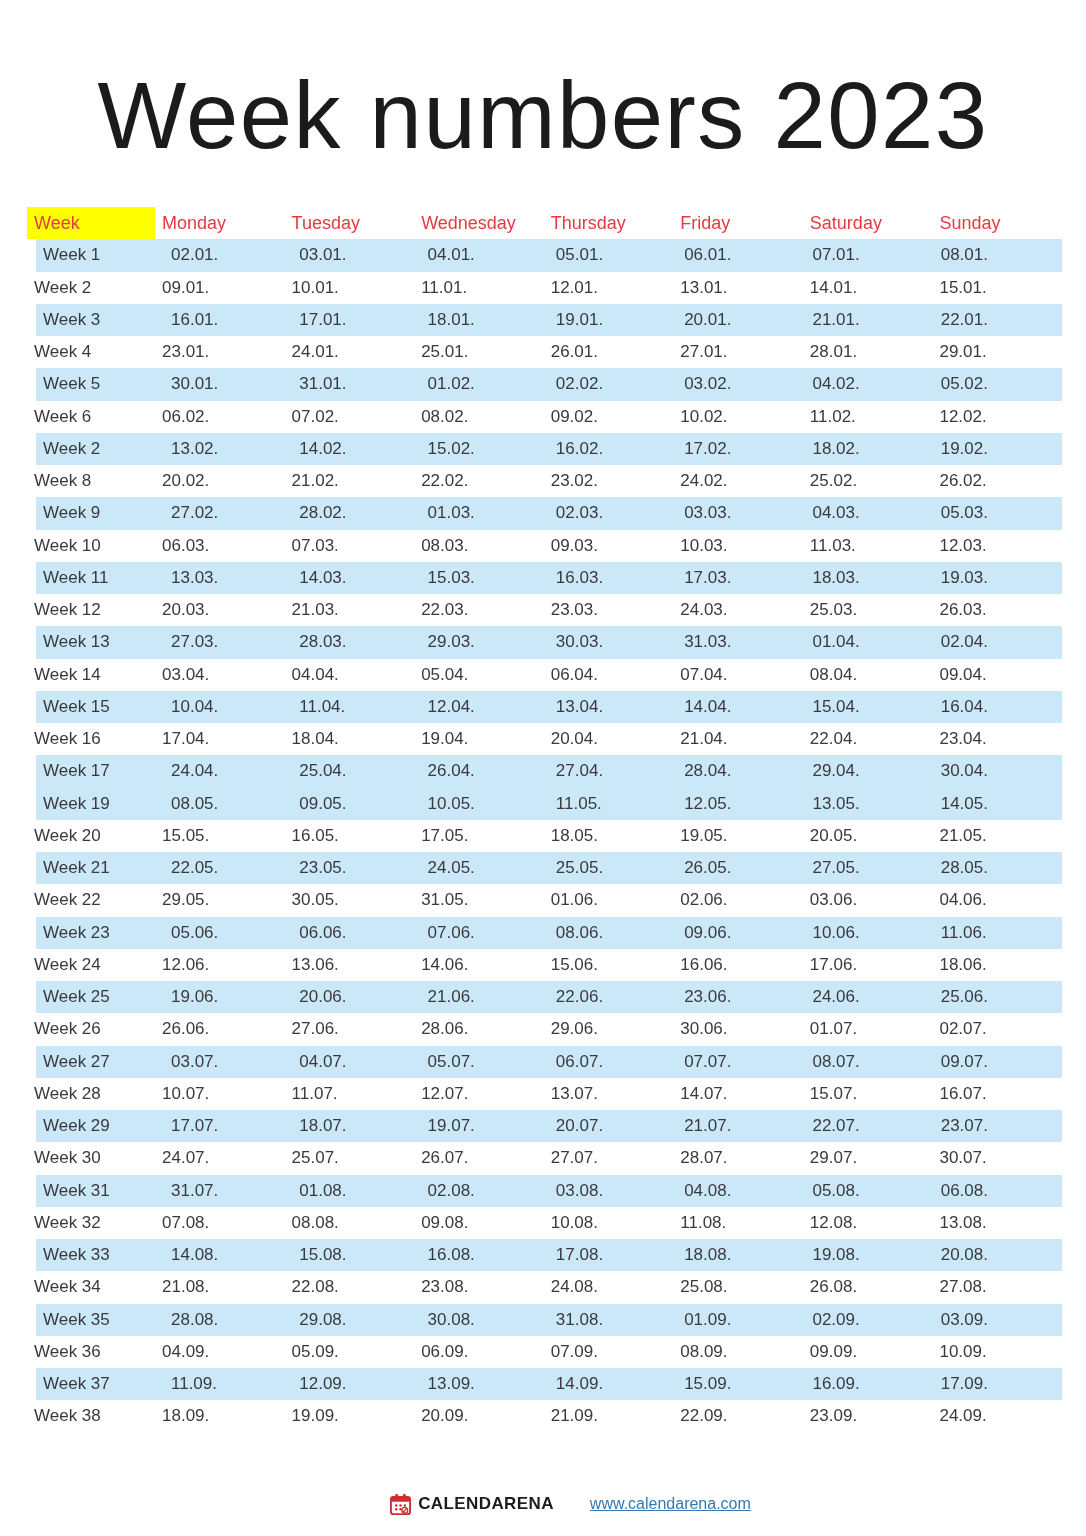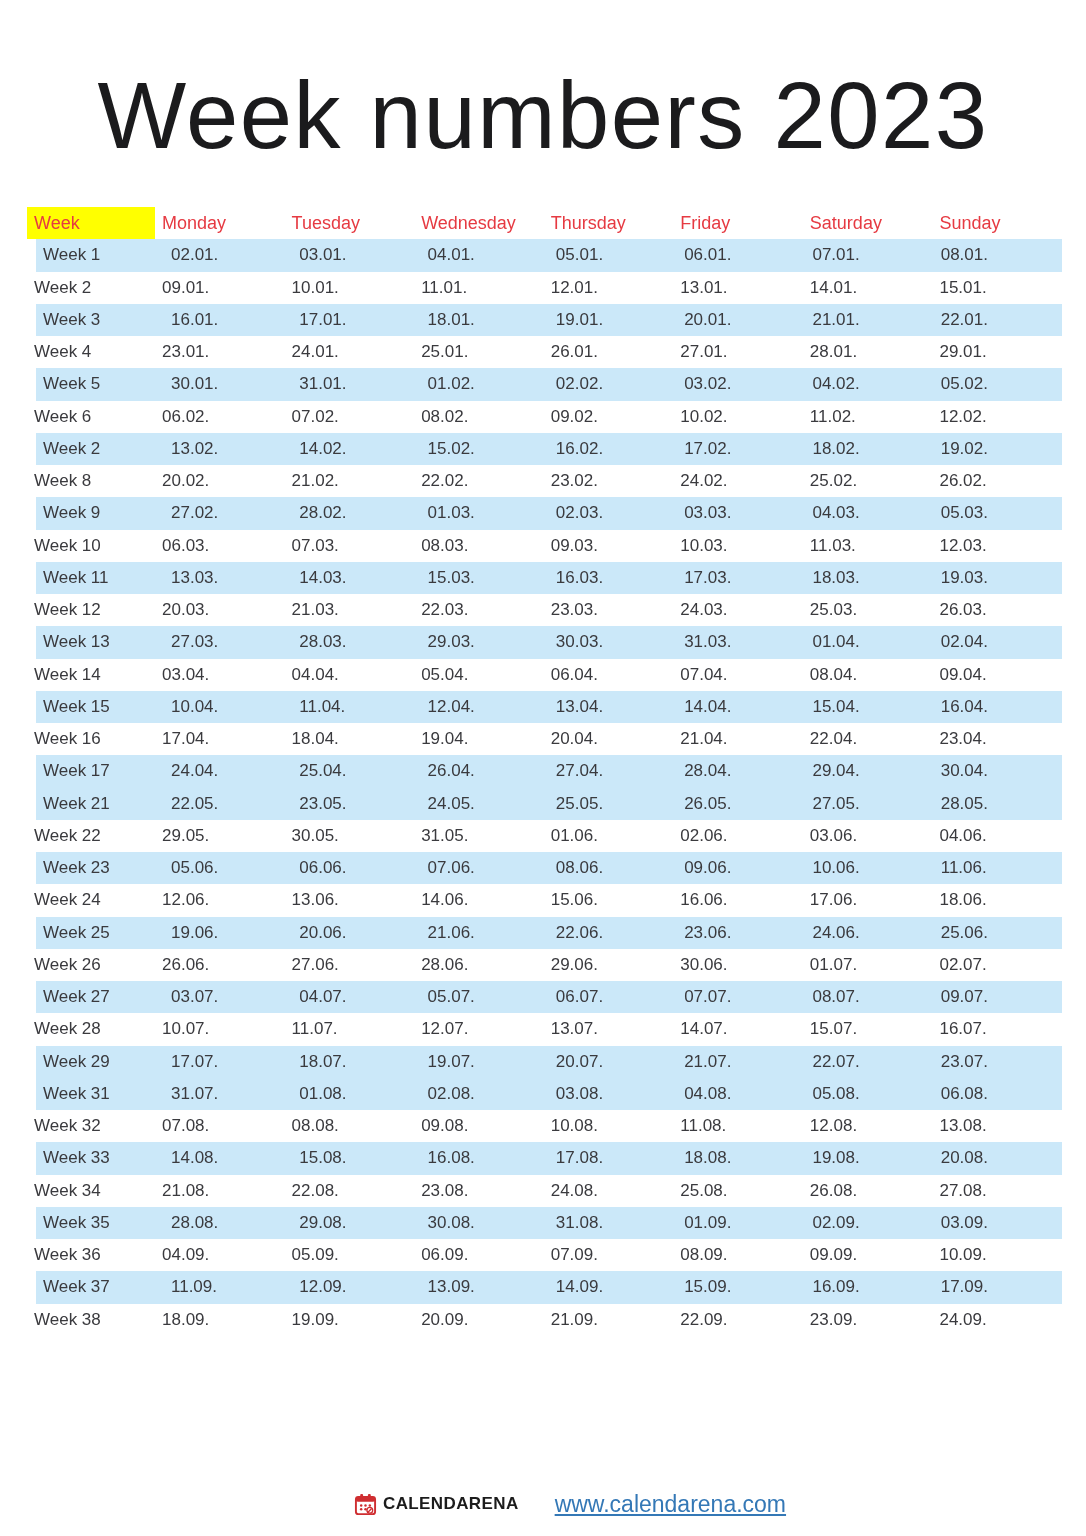--- a/index.html
+++ b/index.html
@@ -73,21 +73,21 @@
     align-items: center;
     gap: 6px;
   }
   .brand-text {
     font-size: 17px;
     font-weight: 800;
     letter-spacing: 0.4px;
     color: #1c1c1c;
   }
   .site-link {
-    font-size: 23px;
+    font-size: 16px;
     color: #3478b6;
     text-decoration: underline;
     cursor: pointer;
   }
 </style>
 </head>
 <body>
 
 <h1 class="page-title">Week numbers 2023</h1>
 
@@ -267,20 +267,40 @@
         <div class="cell week-cell">Week 17</div>
         <div class="cell date-cell">24.04.</div>
         <div class="cell date-cell">25.04.</div>
         <div class="cell date-cell">26.04.</div>
         <div class="cell date-cell">27.04.</div>
         <div class="cell date-cell">28.04.</div>
         <div class="cell date-cell">29.04.</div>
         <div class="cell date-cell">30.04.</div>
       </div>
       <div class="row data-row alt">
+        <div class="cell week-cell">Week 19</div>
+        <div class="cell date-cell">08.05.</div>
+        <div class="cell date-cell">09.05.</div>
+        <div class="cell date-cell">10.05.</div>
+        <div class="cell date-cell">11.05.</div>
+        <div class="cell date-cell">12.05.</div>
+        <div class="cell date-cell">13.05.</div>
+        <div class="cell date-cell">14.05.</div>
+      </div>
+      <div class="row data-row">
+        <div class="cell week-cell">Week 20</div>
+        <div class="cell date-cell">15.05.</div>
+        <div class="cell date-cell">16.05.</div>
+        <div class="cell date-cell">17.05.</div>
+        <div class="cell date-cell">18.05.</div>
+        <div class="cell date-cell">19.05.</div>
+        <div class="cell date-cell">20.05.</div>
+        <div class="cell date-cell">21.05.</div>
+      </div>
+      <div class="row data-row alt">
         <div class="cell week-cell">Week 21</div>
         <div class="cell date-cell">22.05.</div>
         <div class="cell date-cell">23.05.</div>
         <div class="cell date-cell">24.05.</div>
         <div class="cell date-cell">25.05.</div>
         <div class="cell date-cell">26.05.</div>
         <div class="cell date-cell">27.05.</div>
         <div class="cell date-cell">28.05.</div>
       </div>
       <div class="row data-row">
@@ -355,20 +375,30 @@
       </div>
       <div class="row data-row alt">
         <div class="cell week-cell">Week 29</div>
         <div class="cell date-cell">17.07.</div>
         <div class="cell date-cell">18.07.</div>
         <div class="cell date-cell">19.07.</div>
         <div class="cell date-cell">20.07.</div>
         <div class="cell date-cell">21.07.</div>
         <div class="cell date-cell">22.07.</div>
         <div class="cell date-cell">23.07.</div>
+      </div>
+      <div class="row data-row">
+        <div class="cell week-cell">Week 30</div>
+        <div class="cell date-cell">24.07.</div>
+        <div class="cell date-cell">25.07.</div>
+        <div class="cell date-cell">26.07.</div>
+        <div class="cell date-cell">27.07.</div>
+        <div class="cell date-cell">28.07.</div>
+        <div class="cell date-cell">29.07.</div>
+        <div class="cell date-cell">30.07.</div>
       </div>
       <div class="row data-row alt">
         <div class="cell week-cell">Week 31</div>
         <div class="cell date-cell">31.07.</div>
         <div class="cell date-cell">01.08.</div>
         <div class="cell date-cell">02.08.</div>
         <div class="cell date-cell">03.08.</div>
         <div class="cell date-cell">04.08.</div>
         <div class="cell date-cell">05.08.</div>
         <div class="cell date-cell">06.08.</div>

